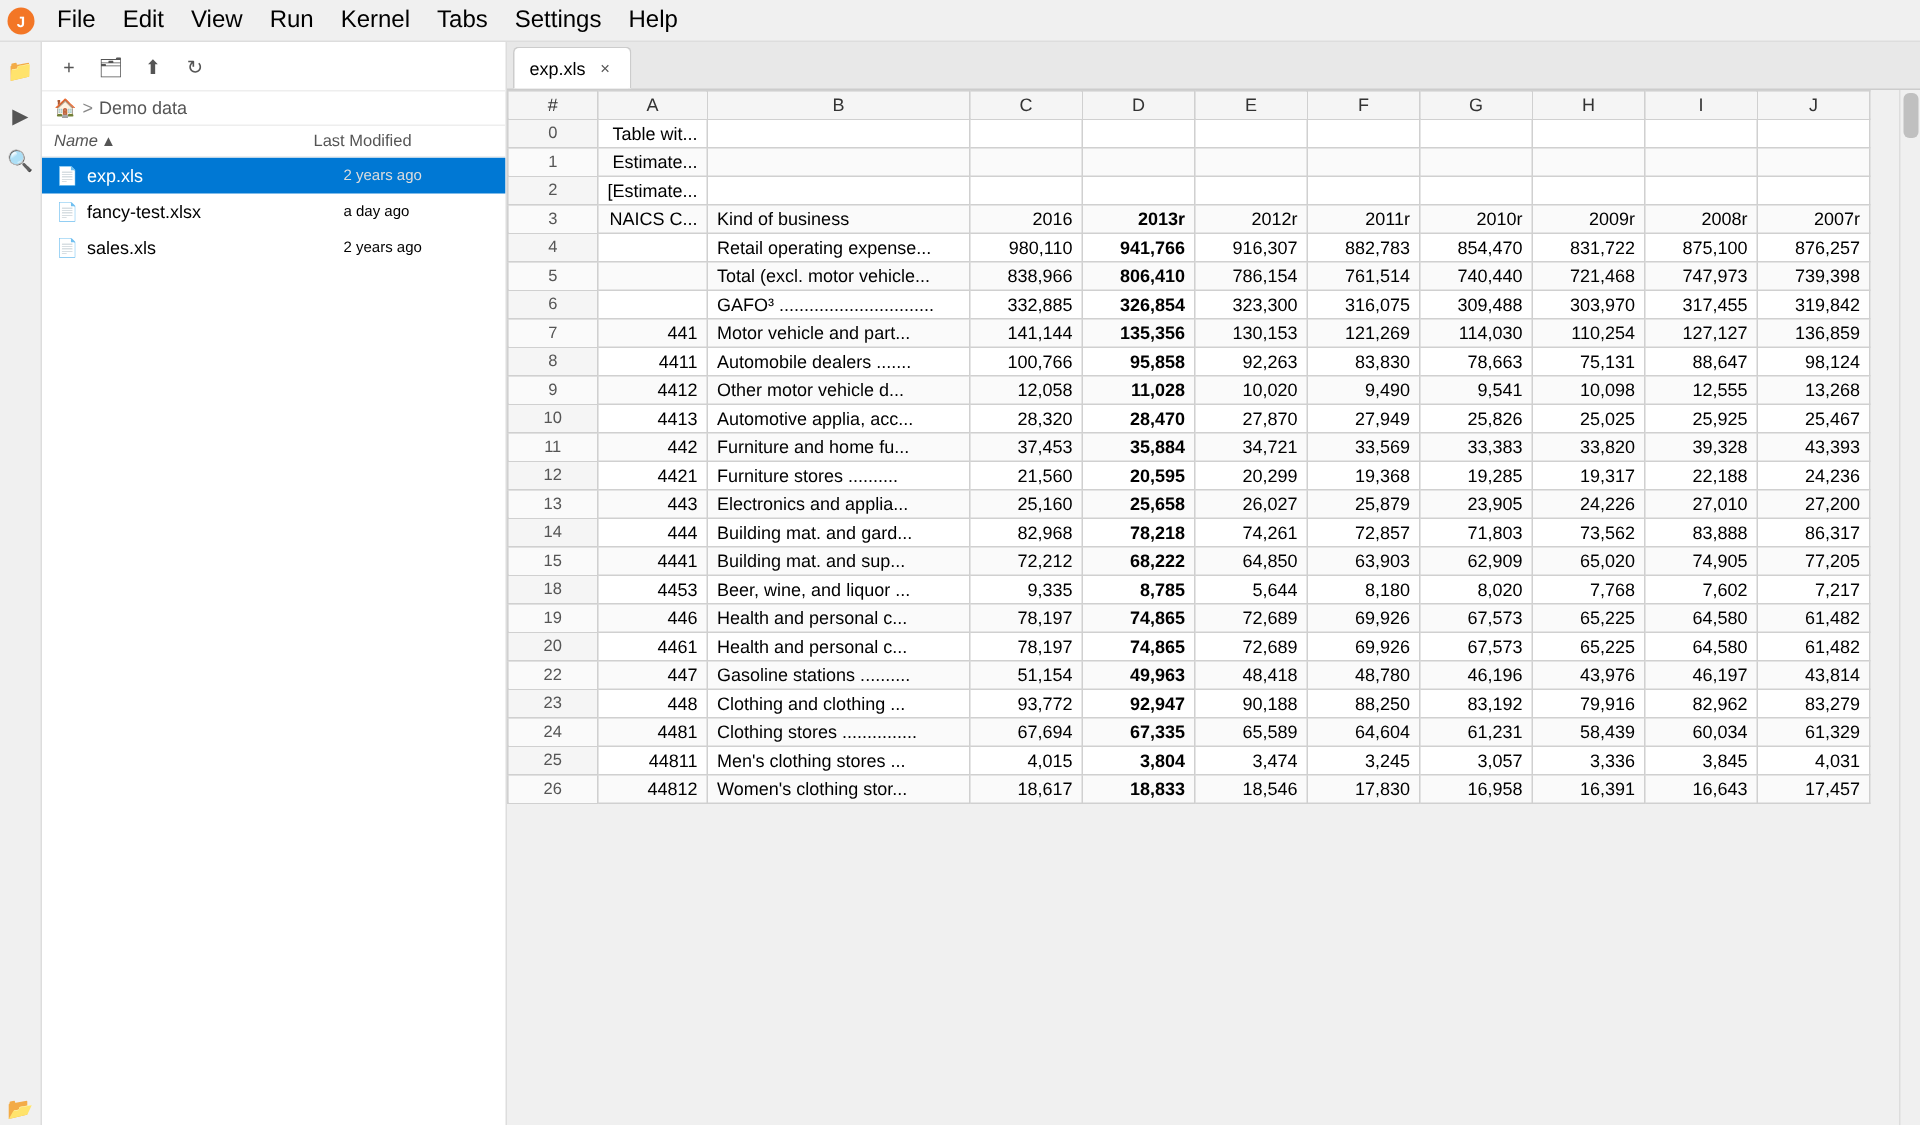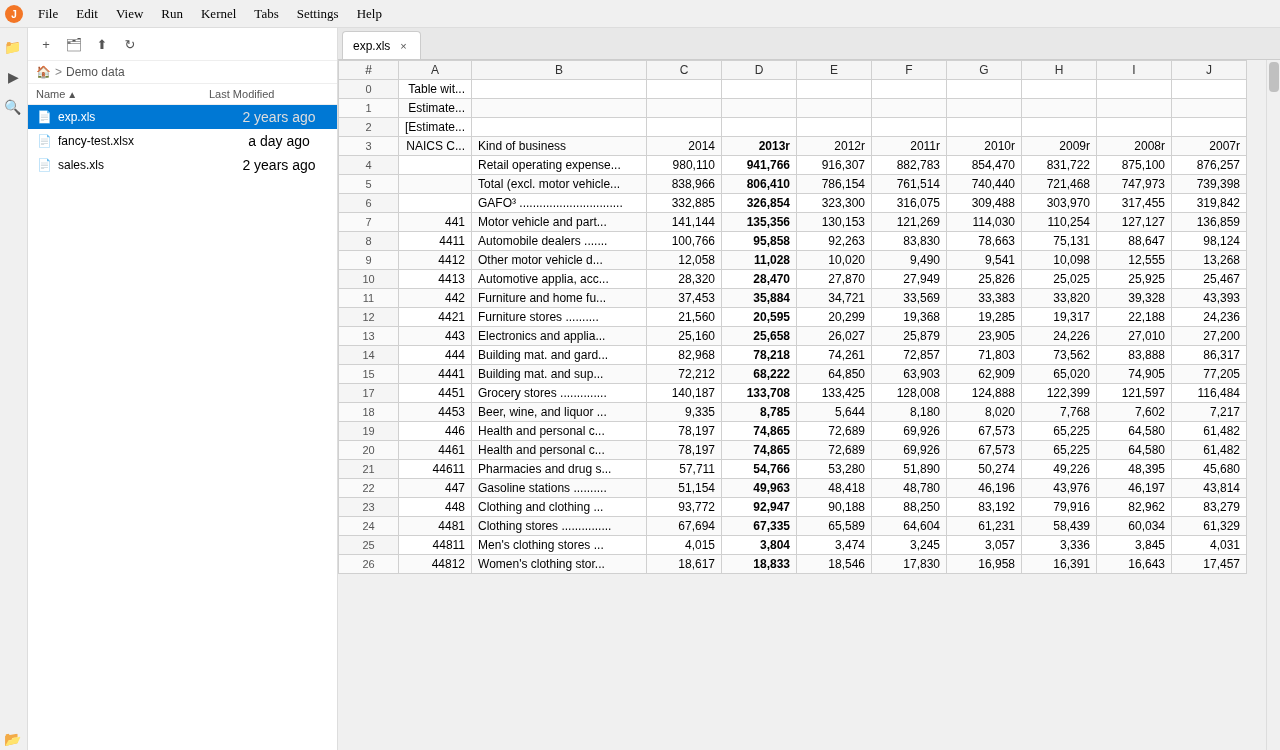--- a/index.html
+++ b/index.html
@@ -1,45 +1,45 @@
 <!DOCTYPE html>
 <html><head>
   <meta charset="utf-8">
   <style>
     * { margin: 0; padding: 0; box-sizing: border-box; }
     body { font-family: 'Segoe UI', Arial, sans-serif; font-size: 12px; background: #f0f0f0; display: flex; flex-direction: column; height: 750px; overflow: hidden; }
 
     
     .menubar { display: flex; align-items: center; background: #f0f0f0; height: 28px; padding: 0 4px; border-bottom: 1px solid #ddd; gap: 2px; }
     .menubar-logo { width: 20px; height: 20px; margin-right: 4px; }
-    .menubar-item { padding: 2px 8px; font-size: 13px; cursor: pointer; border-radius: 3px; font-family: Liberation Serif, serif; }
+    .menubar-item { padding: 2px 8px; font-size: 16px; cursor: pointer; border-radius: 3px; }
 
     
     .main-layout { display: flex; flex: 1; overflow: hidden; }
 
     
     .icon-bar { width: 28px; background: #f0f0f0; border-right: 1px solid #ddd; display: flex; flex-direction: column; align-items: center; padding-top: 8px; gap: 8px; }
     .icon-bar-btn { width: 22px; height: 22px; display: flex; align-items: center; justify-content: center; cursor: pointer; font-size: 14px; color: #555; border-radius: 3px; }
 
     
     .sidebar { width: 310px; background: #fff; border-right: 1px solid #ddd; display: flex; flex-direction: column; }
     .sidebar-toolbar { display: flex; align-items: center; padding: 4px 6px; gap: 4px; border-bottom: 1px solid #eee; }
     .sidebar-tb-btn { width: 24px; height: 24px; display: flex; align-items: center; justify-content: center; cursor: pointer; border-radius: 3px; font-size: 13px; color: #555; }
     .sidebar-breadcrumb { display: flex; align-items: center; padding: 4px 8px; font-size: 12px; color: #333; border-bottom: 1px solid #eee; gap: 4px; }
     .sidebar-breadcrumb span { color: #555; }
     .sidebar-breadcrumb .crumb-sep { color: #888; }
     .sidebar-header { display: flex; padding: 4px 8px; font-size: 11px; color: #555; border-bottom: 1px solid #eee; }
-    .sidebar-header .col-name { flex: 1; cursor: pointer; display: flex; align-items: flex-end; gap: 2px; }
+    .sidebar-header .col-name { flex: 1; cursor: pointer; display: flex; align-items: flex-end; gap: 2px; font-style: italic; }
     .sidebar-header .col-modified { width: 120px; text-align: left; }
     .sidebar-files { flex: 1; overflow-y: auto; }
     .file-item { display: flex; align-items: center; padding: 4px 8px; cursor: pointer; }
     .file-item.selected { background: #0078d4; color: #fff; }
     .file-item .file-icon { width: 18px; height: 16px; margin-right: 4px; display: flex; align-items: center; justify-content: center; font-size: 12px; flex-shrink: 0; }
     .file-item .file-name { flex: 1; font-size: 12px; }
-    .file-item .file-modified { width: 100px; text-align: center; font-size: 14px; }
+    .file-item .file-modified { width: 100px; text-align: left; font-size: 10px; }
     .file-item.selected .file-modified { color: #ddd; }
 
     
     .content-area { flex: 1; display: flex; flex-direction: column; overflow: hidden; }
 
     
     .tab-bar { display: flex; align-items: flex-end; background: #e8e8e8; padding: 0 4px; height: 32px; border-bottom: 1px solid #ccc; }
     .tab { display: flex; align-items: center; padding: 0 10px; height: 28px; background: #fff; border: 1px solid #ccc; border-bottom: none; border-radius: 4px 4px 0 0; font-size: 12px; cursor: pointer; gap: 6px; margin-right: 2px; }
     .tab .tab-close { cursor: pointer; color: #555; font-size: 11px; width: 14px; height: 14px; display: flex; align-items: center; justify-content: center; border-radius: 2px; }
 
@@ -208,21 +208,21 @@
     <td class="col-f"></td>
     <td class="col-g"></td>
     <td class="col-h"></td>
     <td class="col-i"></td>
     <td class="col-j"></td>
   </tr>
               <tr>
     <td class="row-num">3</td>
     <td class="col-a">NAICS C...</td>
     <td class="col-b">Kind of business</td>
-    <td class="col-c">2014</td>
+    <td class="col-c">2016</td>
     <td class="col-d">2013r</td>
     <td class="col-e">2012r</td>
     <td class="col-f">2011r</td>
     <td class="col-g">2010r</td>
     <td class="col-h">2009r</td>
     <td class="col-i">2008r</td>
     <td class="col-j">2007r</td>
   </tr>
               <tr>
     <td class="row-num">4</td>
@@ -374,33 +374,20 @@
     <td class="col-c">72,212</td>
     <td class="col-d">68,222</td>
     <td class="col-e">64,850</td>
     <td class="col-f">63,903</td>
     <td class="col-g">62,909</td>
     <td class="col-h">65,020</td>
     <td class="col-i">74,905</td>
     <td class="col-j">77,205</td>
   </tr>
               <tr>
-    <td class="row-num">17</td>
-    <td class="col-a">4451</td>
-    <td class="col-b">Grocery stores ..............</td>
-    <td class="col-c">140,187</td>
-    <td class="col-d">133,708</td>
-    <td class="col-e">133,425</td>
-    <td class="col-f">128,008</td>
-    <td class="col-g">124,888</td>
-    <td class="col-h">122,399</td>
-    <td class="col-i">121,597</td>
-    <td class="col-j">116,484</td>
-  </tr>
-              <tr>
     <td class="row-num">18</td>
     <td class="col-a">4453</td>
     <td class="col-b">Beer, wine, and liquor ...</td>
     <td class="col-c">9,335</td>
     <td class="col-d">8,785</td>
     <td class="col-e">5,644</td>
     <td class="col-f">8,180</td>
     <td class="col-g">8,020</td>
     <td class="col-h">7,768</td>
     <td class="col-i">7,602</td>
@@ -426,33 +413,20 @@
     <td class="col-c">78,197</td>
     <td class="col-d">74,865</td>
     <td class="col-e">72,689</td>
     <td class="col-f">69,926</td>
     <td class="col-g">67,573</td>
     <td class="col-h">65,225</td>
     <td class="col-i">64,580</td>
     <td class="col-j">61,482</td>
   </tr>
               <tr>
-    <td class="row-num">21</td>
-    <td class="col-a">44611</td>
-    <td class="col-b">Pharmacies and drug s...</td>
-    <td class="col-c">57,711</td>
-    <td class="col-d">54,766</td>
-    <td class="col-e">53,280</td>
-    <td class="col-f">51,890</td>
-    <td class="col-g">50,274</td>
-    <td class="col-h">49,226</td>
-    <td class="col-i">48,395</td>
-    <td class="col-j">45,680</td>
-  </tr>
-              <tr>
     <td class="row-num">22</td>
     <td class="col-a">447</td>
     <td class="col-b">Gasoline stations ..........</td>
     <td class="col-c">51,154</td>
     <td class="col-d">49,963</td>
     <td class="col-e">48,418</td>
     <td class="col-f">48,780</td>
     <td class="col-g">46,196</td>
     <td class="col-h">43,976</td>
     <td class="col-i">46,197</td>

